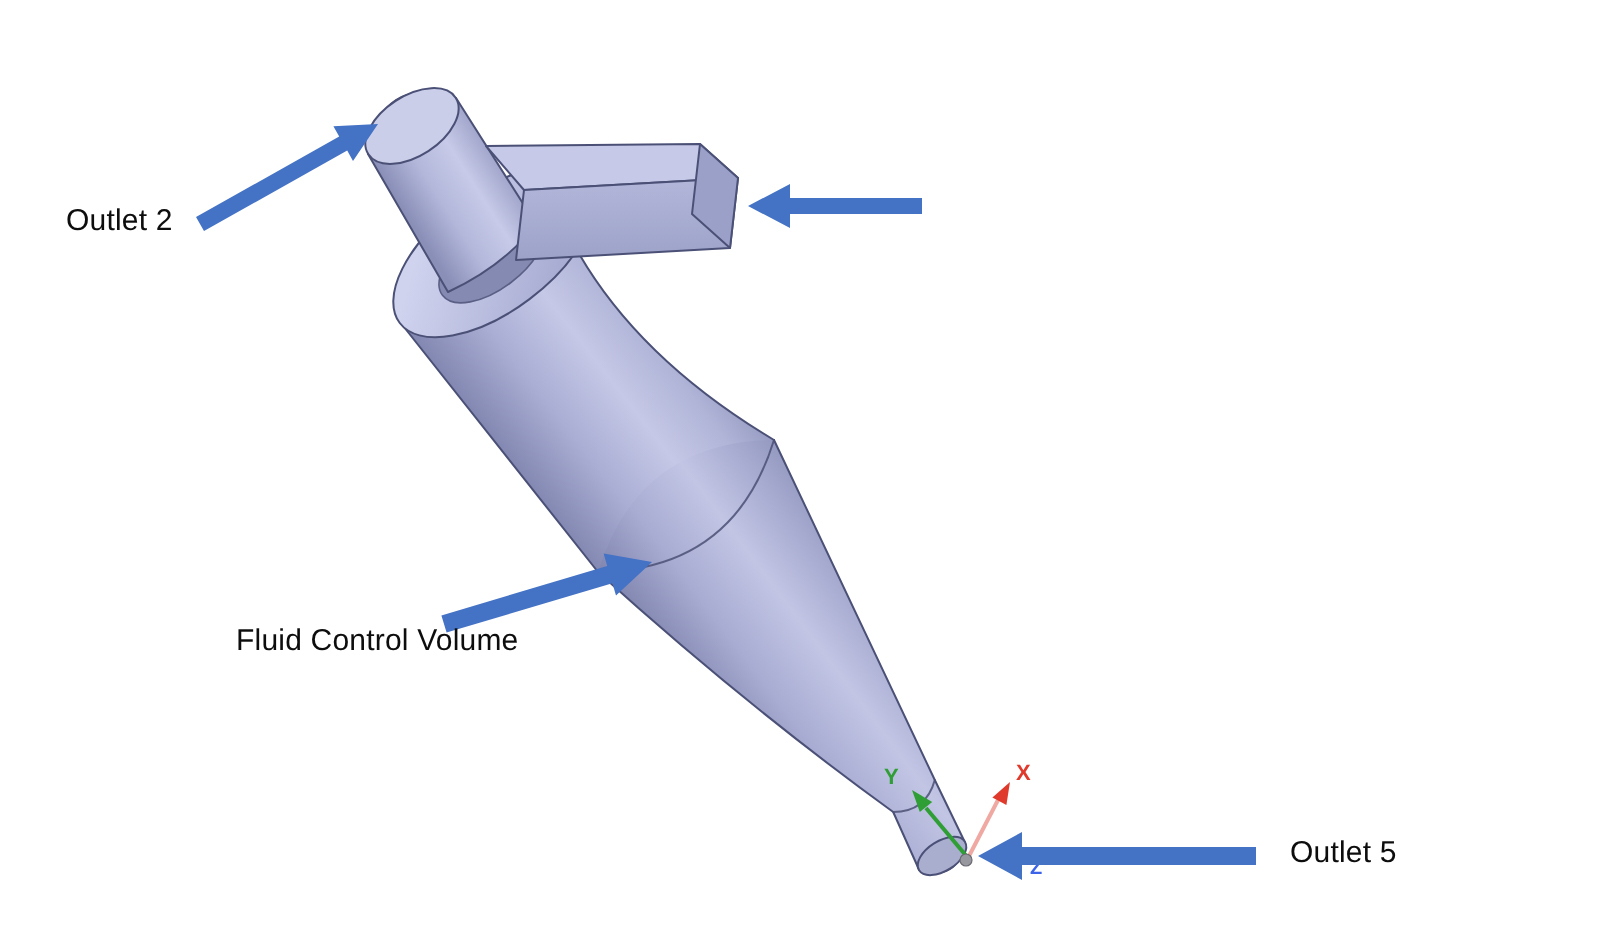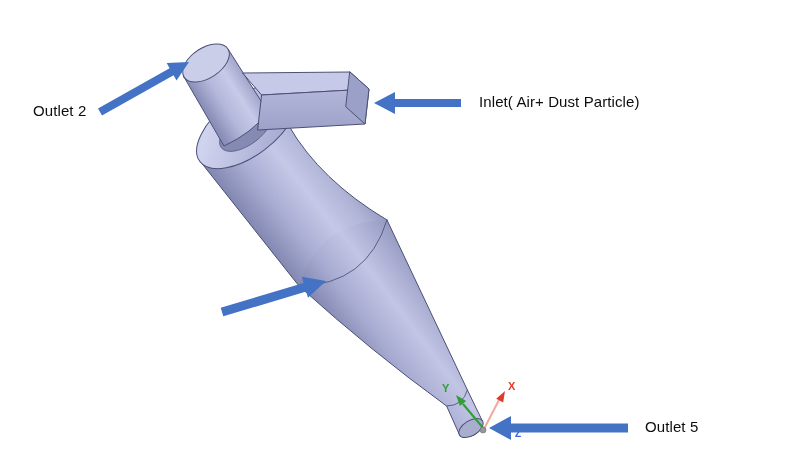--- a/index.html
+++ b/index.html
@@ -105,15 +105,15 @@
 
     <g>
       <polygon points="102,115.5 173.6,75.3 176.5,80.5 189,62 166.7,63.1 169.6,68.3 98,108.5" fill="#4472c4"></polygon>
       <polygon points="461,99 395,99 395,92 374,103 395,114 395,107 461,107" fill="#4472c4"></polygon>
       <polygon points="223.3,316.3 306.2,291.6 308,297.8 326,281 301.8,276.8 303.6,283 220.7,307.7" fill="#4472c4"></polygon>
       <polygon points="628,423.5 511,423.5 511,416 489,428 511,440 511,432.5 628,432.5" fill="#4472c4"></polygon>
     </g>
   </svg>
 
   <div class="callout-label lbl-outlet2">Outlet 2</div>
-  <div class="callout-label lbl-inlet">Inlet( Air+ Dust Particle)</div>
+  <div class="callout-label lbl-fcv">Fluid Control Volume</div>
   <div class="callout-label lbl-outlet1">Outlet 5</div>
 </div>
 
 </body></html>

